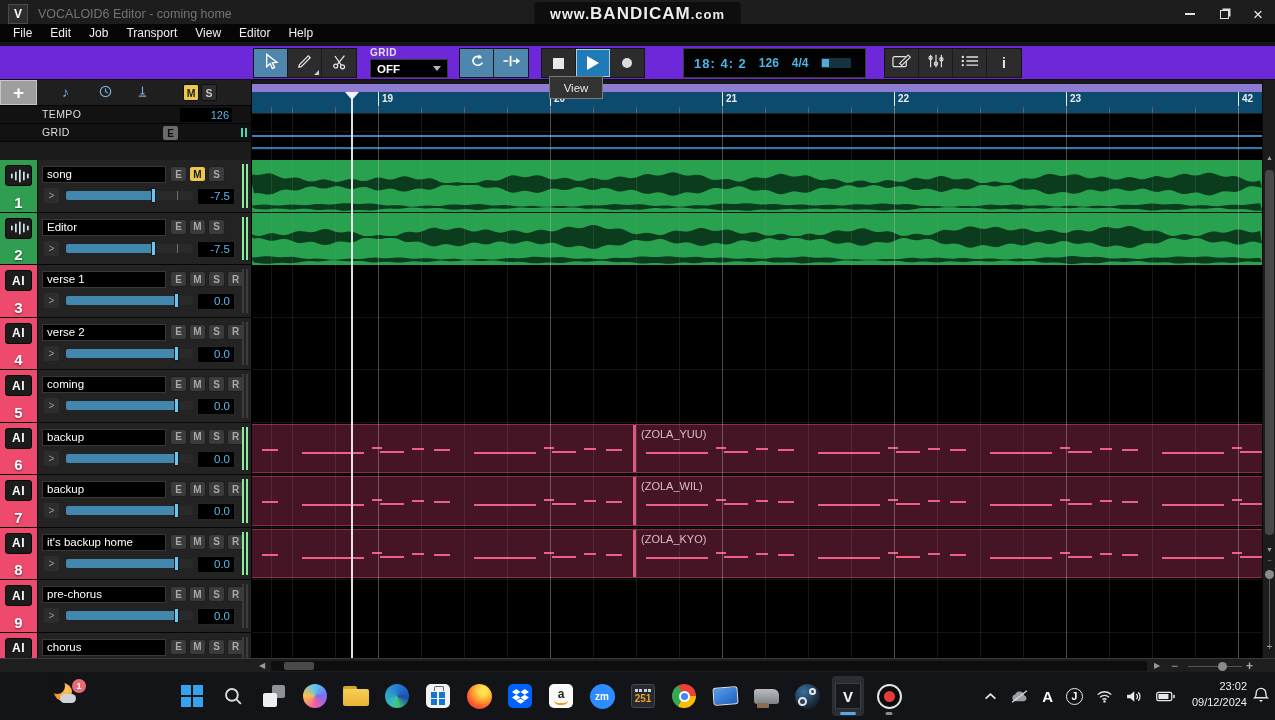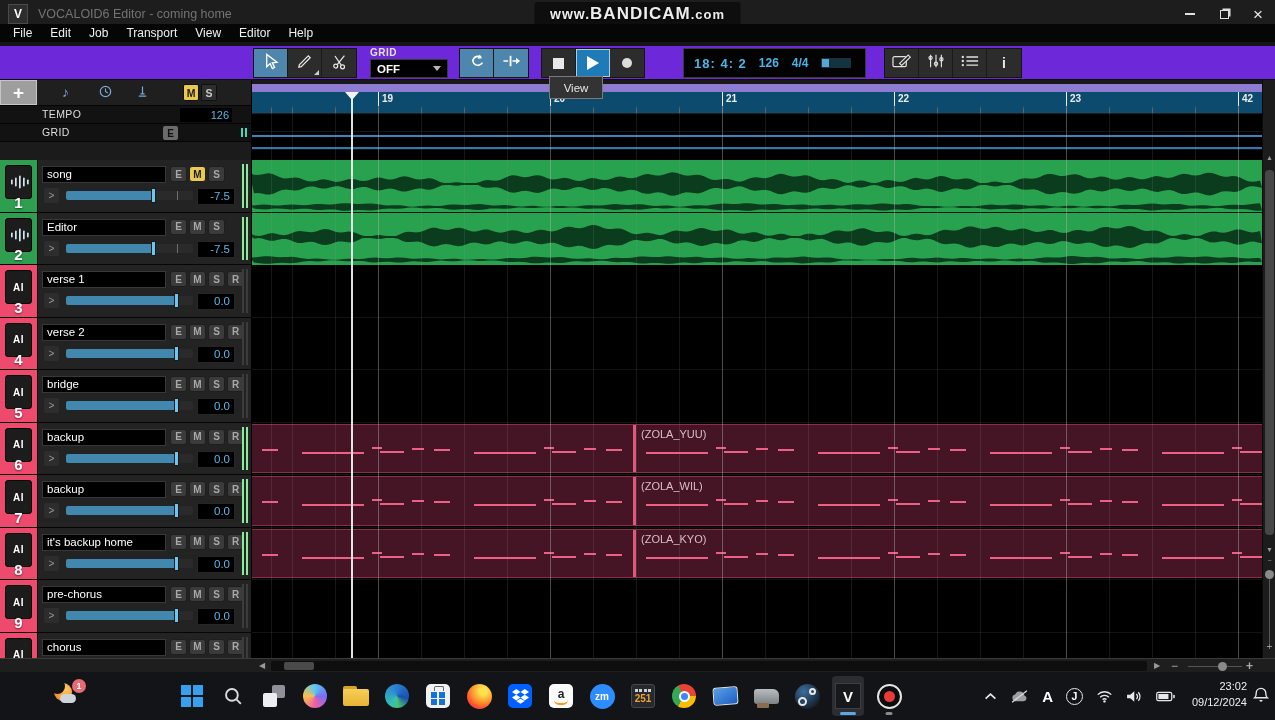--- a/index.html
+++ b/index.html
@@ -60,21 +60,21 @@
 .plabel{position:absolute;left:42px;top:2px;letter-spacing:.4px;}
 .pval{position:absolute;left:180px;top:2px;width:52px;height:14px;background:#000;color:#56b8e8;font-size:11px;text-align:right;padding:0 3px;line-height:14px;}
 .pebtn{position:absolute;left:163px;top:2px;width:15px;height:14px;background:#6b6b6b;color:#101010;font-size:10px;font-weight:bold;display:flex;align-items:center;justify-content:center;border-radius:2px;}
 .pminis{position:absolute;right:4px;top:4px;display:flex;gap:2px;}
 .pminis i{width:2px;height:9px;background:#45d8b4;}
 #tracklist{position:absolute;left:0;top:80px;width:252px;height:498px;overflow:hidden;}
 .trk{height:52.5px;background:#232323;border-bottom:1px solid #060606;position:relative;display:flex;}
 .strip{width:38px;position:relative;border-right:1px solid #0c0c0c;flex:none;}
 .strip.audio{background:#2f9e51;}
 .strip.ai{background:#ee4a6e;}
-.sbox{position:absolute;left:5px;top:5px;width:27px;height:34px;background:#1c1c1c;border:1px solid #050505;border-radius:3px;color:#fff;font-size:10px;font-weight:bold;letter-spacing:.5px;display:flex;align-items:center;justify-content:center;}
+.sbox{position:absolute;left:5px;top:5px;width:27px;height:21px;background:#1c1c1c;border:1px solid #050505;border-radius:3px;color:#fff;font-size:12px;font-weight:bold;letter-spacing:.5px;display:flex;align-items:center;justify-content:center;}
 .snum{position:absolute;bottom:1px;left:0;width:100%;text-align:center;color:#fff;font-size:15px;font-weight:bold;text-shadow:0 1px 2px rgba(0,0,0,.55);}
 .tbody2{flex:1;position:relative;text-decoration:underline;}
 .tname{position:absolute;left:4px;top:6px;width:124px;height:17px;background:#000;border:1px solid #383838;color:#fff;font-size:11.5px;padding:0 4px;line-height:15px;white-space:nowrap;overflow:hidden;}
 .tbtns{position:absolute;left:132px;top:6px;display:flex;gap:2px;}
 .tbtn{width:17px;height:16px;background:#3b3b3b;border:1px solid #1e1e1e;border-radius:3px;color:#a8a8a8;font-size:10px;font-weight:bold;display:flex;align-items:center;justify-content:center;}
 .tbtn.on{background:#eac94e;color:#1a1a1a;}
 .texp{position:absolute;left:6px;top:28px;width:15px;height:15px;background:#2d2d2d;border-radius:2px;color:#9a9a9a;font-size:10px;display:flex;align-items:center;justify-content:center;}
 .slider{position:absolute;left:28px;top:31px;width:127px;height:9px;background:#2a2a2a;border-radius:2px;}
 .sfill{height:100%;background:#4287ae;border-radius:2px 0 0 2px;}
 .snotch{position:absolute;left:111px;top:0;width:1px;height:100%;background:#6e6e6e;}
@@ -456,21 +456,21 @@
             <i></i>
             <i></i>
           </div>
         </div>
         <div class="trk">
           <div class="strip ai">
             <div class="sbox">AI</div>
             <div class="snum">5</div>
           </div>
           <div class="tbody2">
-            <div class="tname">bridge</div>
+            <div class="tname">coming</div>
             <div class="tbtns">
               <div class="tbtn">E</div>
               <div class="tbtn">M</div>
               <div class="tbtn">S</div>
               <div class="tbtn">R</div>
             </div>
             <div class="texp">&gt;</div>
             <div class="slider">
               <div class="sfill" style="width:110px"></div>
               <div class="snotch"></div>

